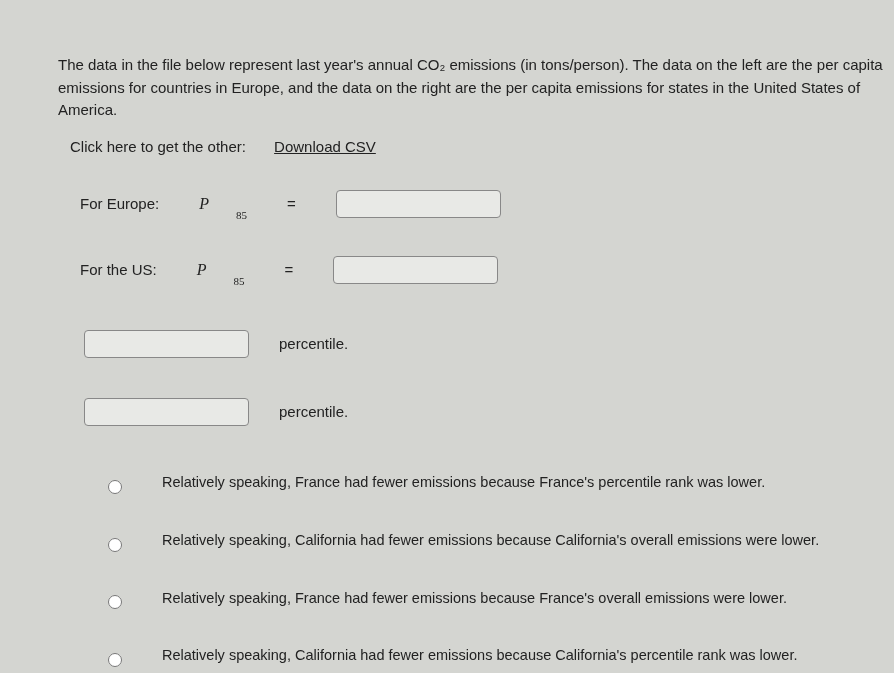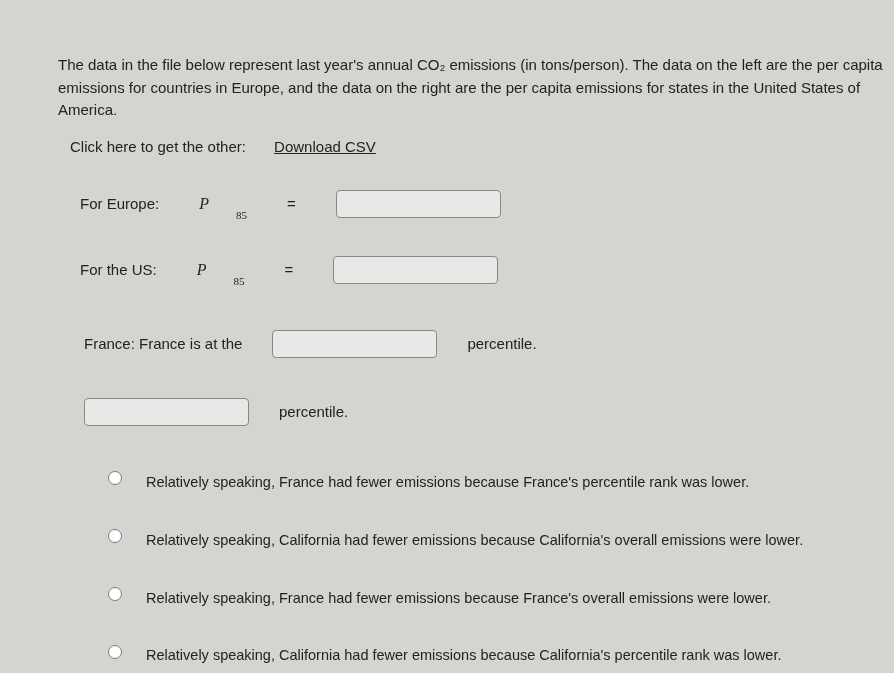--- a/index.html
+++ b/index.html
@@ -55,22 +55,22 @@
       margin-bottom: 16px;
       display: flex;
       align-items: center;
       gap: 6px;
     }
     .c-text { margin-left: 14px; margin-bottom: 12px; }
     .radio-row {
       margin-left: 38px;
       margin-bottom: 6px;
       display: flex;
-      align-items: center;
-      gap: 0;
+      align-items: flex-end;
+      gap: 16px;
       font-size: 14.5px;
     }
     .radio-row input[type="radio"] {
       margin-top: 3px;
       width: 14px;
       height: 14px;
     }
     .submit-btn {
       margin-left: 38px;
       margin-top: 14px;
@@ -107,21 +107,20 @@
     <span class="var">P</span>
       <span class="sub">85</span>
     <span> = </span>
     <input type="text" style="">
   </div>
 </div>
 
 <div class="section">
 
   <div class="b-row">
-    <span>France: France is at the </span>
     <input type="text" style="">
     <span> percentile.</span>
   </div>
 
   <div class="b-row">
     <input type="text" style="">
     <span> percentile.</span>
   </div>
 </div>
 

